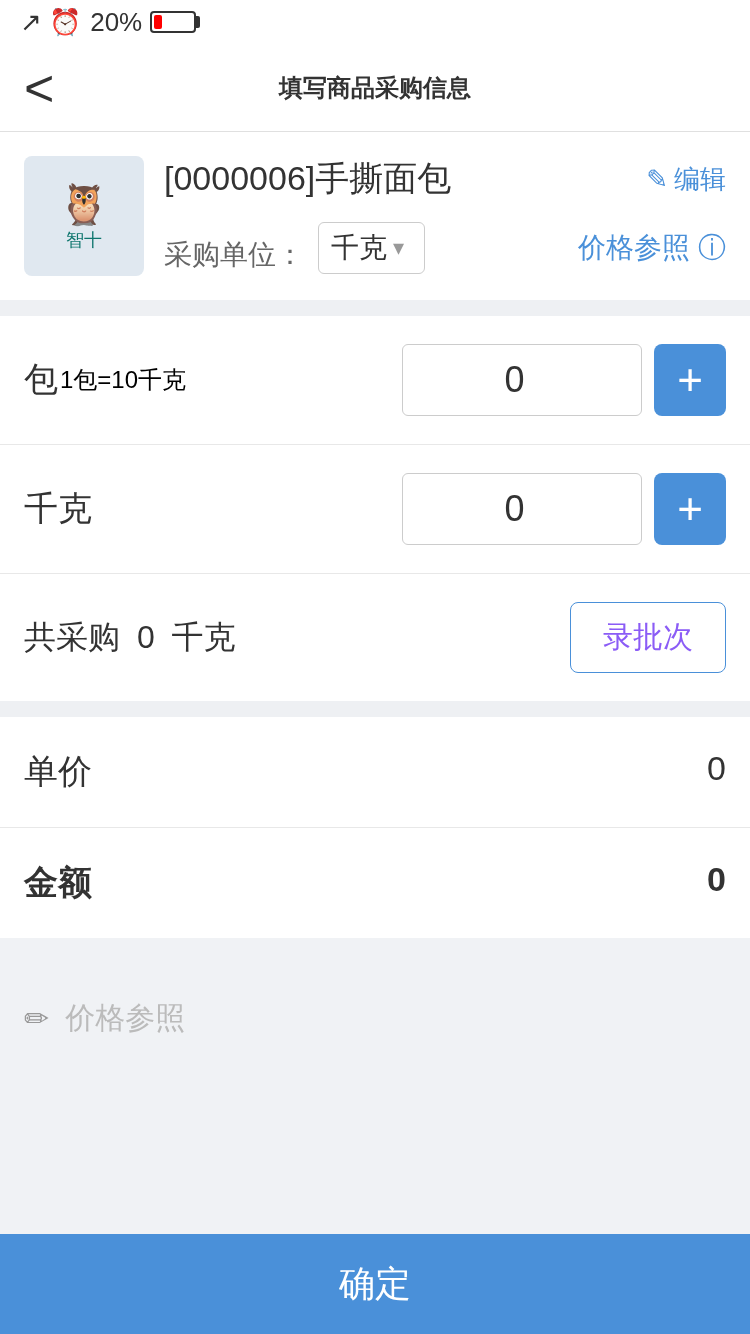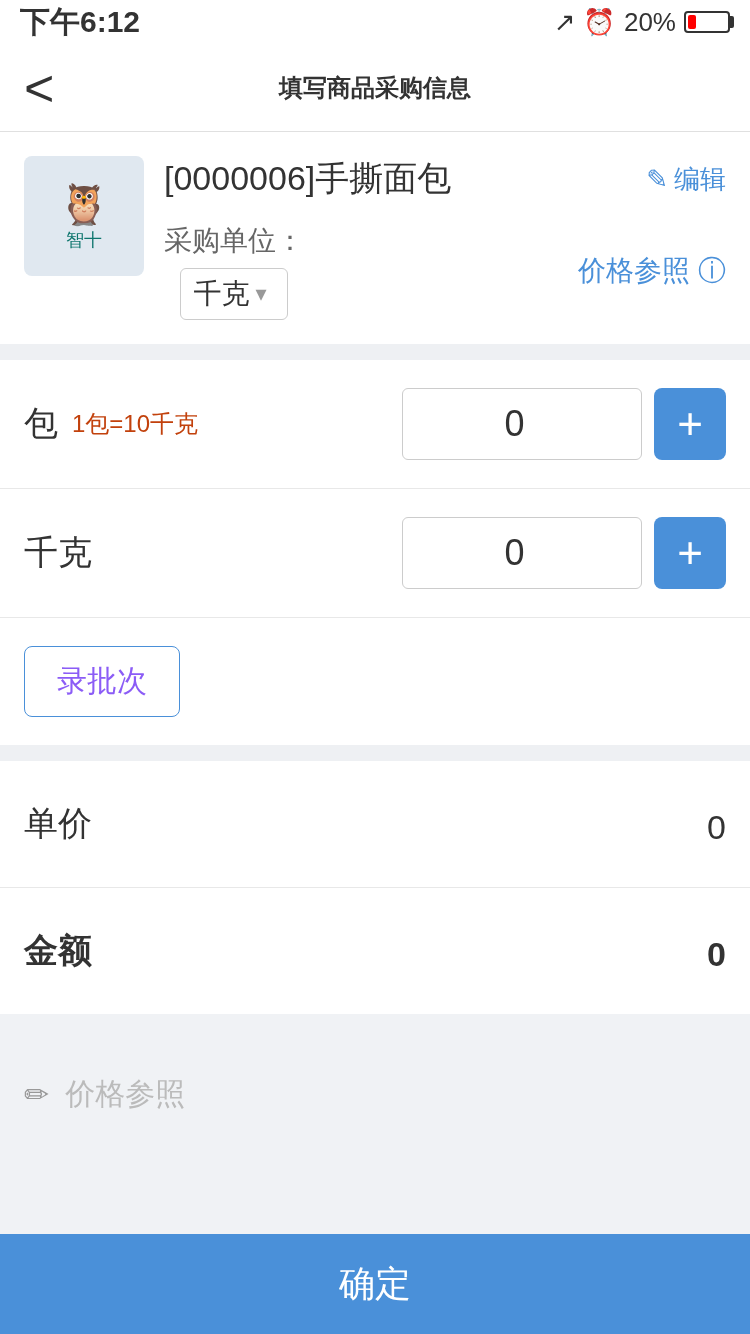--- a/index.html
+++ b/index.html
@@ -88,21 +88,21 @@
     .divider { height: 16px; background: #eef0f3; }
 
     
     .input-section { background: #fff; }
     .input-row {
       display: flex; align-items: center;
       padding: 28px 24px;
       border-bottom: 1px solid #e8e8e8;
     }
     .input-row-label { font-size: 34px; color: #333; flex-shrink: 0; }
-    .input-sub { font-size: 24px; color: #c2410c; margin-left: 14px; flex-shrink: 0; }
+    .input-sub { font-size: 24px; color: #000000; margin-left: 2px; flex-shrink: 0; }
     .input-spacer { flex: 1; }
     .num-input {
       border: 1px solid #ccc;
       border-radius: 6px;
       width: 240px; height: 72px;
       text-align: center;
       font-size: 36px;
       color: #333;
       background: #fff;
     }
@@ -126,22 +126,22 @@
       border: 1px solid #4a90d9;
       border-radius: 8px;
       padding: 14px 32px;
       font-size: 30px; color: #8b5cf6; cursor: pointer;
       background: #fff;
     }
 
     
     .info-section { background: #fff; }
     .info-row {
-      display: flex; align-items: flex-end; justify-content: space-between;
-      padding: 40px 24px;
+      display: flex; align-items: flex-start; justify-content: space-between;
+      padding: 32px 24px;
       border-bottom: 1px solid #e8e8e8;
     }
     .info-row:last-child { border-bottom: none; font-weight: bold; }
     .info-label { font-size: 34px; color: #333; }
     .info-value { font-size: 34px; color: #333; }
 
     
     .note-section {
       background: #f0f2f5;
       padding: 28px 24px;
@@ -167,21 +167,20 @@
       display: flex; flex-direction: column;
       align-items: center; justify-content: center;
       color: #7aa8c8;
       font-size: 22px;
     }
   </style>
 </head>
 <body>
 
 <div class="status-bar">
-  <div style="font-size:30px;font-weight:600;">下午6:12</div>
   <div class="status-right">
     <span>↗</span>
     <span>⏰</span>
     <span>20%</span>
     <div class="battery-bar">
       <div class="battery-fill"></div>
     </div>
   </div>
 </div>
 
@@ -199,21 +198,21 @@
   </div>
   <div class="product-info">
     <div class="product-name-row">
       <span class="product-name">[0000006]手撕面包</span>
       <div class="edit-btn">
         <span>✎</span>
         <span>编辑</span>
       </div>
     </div>
     <div class="unit-row">
-      <div style="display:flex;align-items:center;gap:8px;flex-direction:column;">
+      <div style="display:flex;align-items:flex-end;gap:14px;">
         <span style="font-size:28px;color:#666;">采购单位：</span>
         <div class="unit-select">
           <span>千克</span>
           <span style="font-size:22px;color:#999;">▾</span>
         </div>
       </div>
       <div class="price-ref">
         <span>价格参照</span>
         <span>ⓘ</span>
       </div>
@@ -240,20 +239,25 @@
     <div class="input-spacer"></div>
     <input type="number" class="num-input" value="0" style="">
     <div class="plus-btn">
       <span>+</span>
     </div>
   </div>
 
 </div>
 
 <div class="summary-row">
+  <span class="summary-text">
+    <span>共采购</span>
+    <span style="margin:0 8px;">0</span>
+    <span>千克</span>
+  </span>
   <div class="batch-btn">
     <span>录批次</span>
   </div>
 </div>
 
 <div class="divider"></div>
 
 <div class="info-section">
 
   <div class="info-row">

